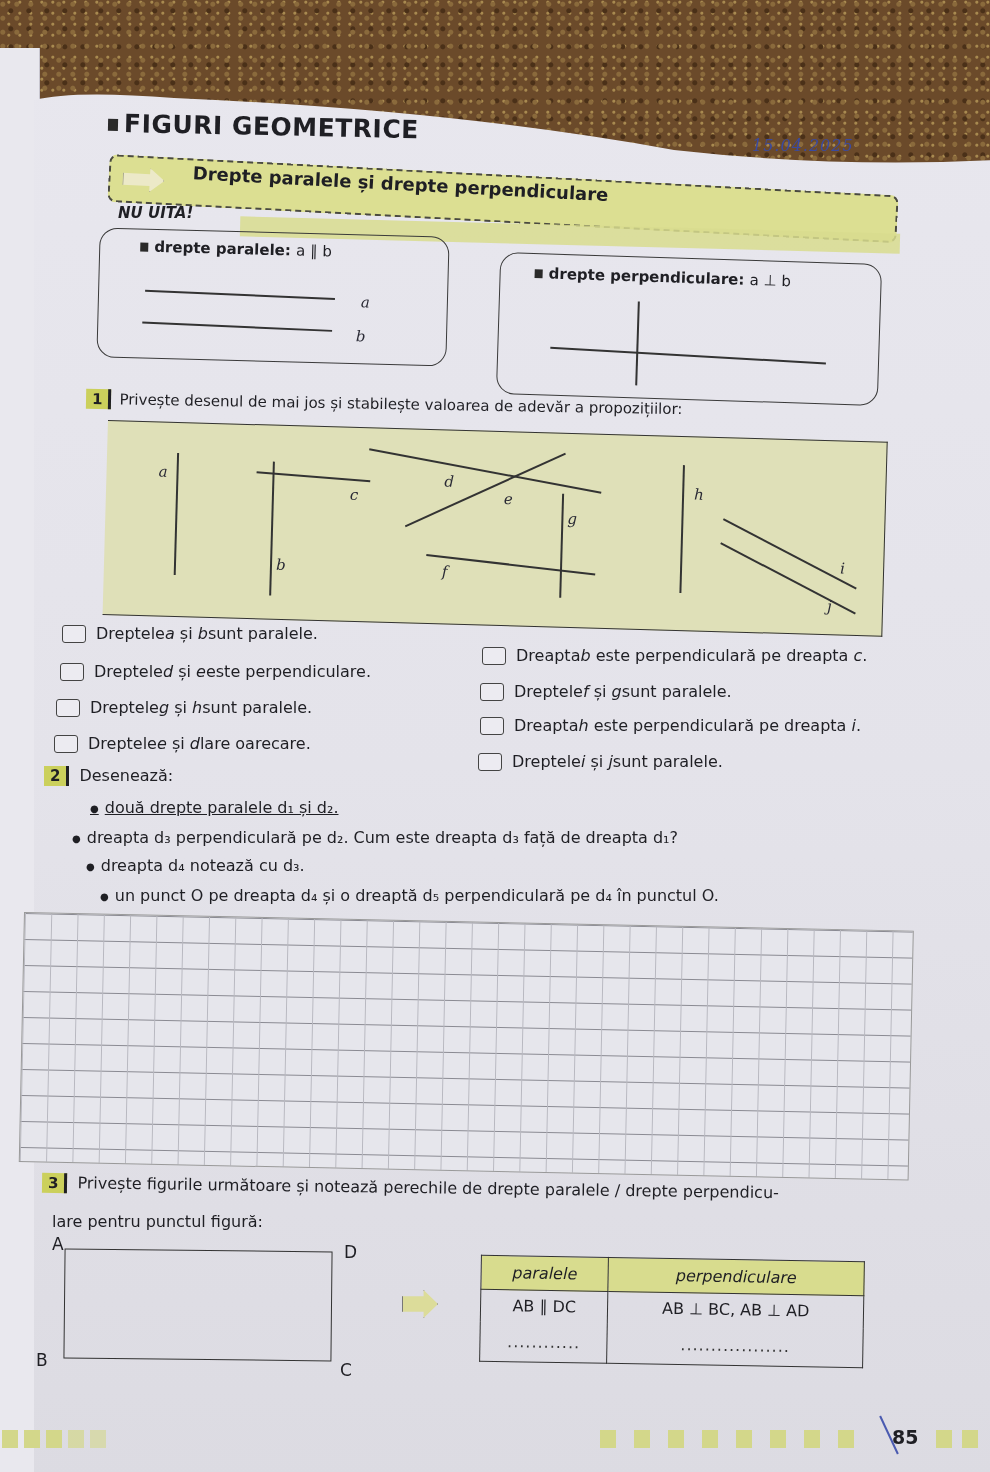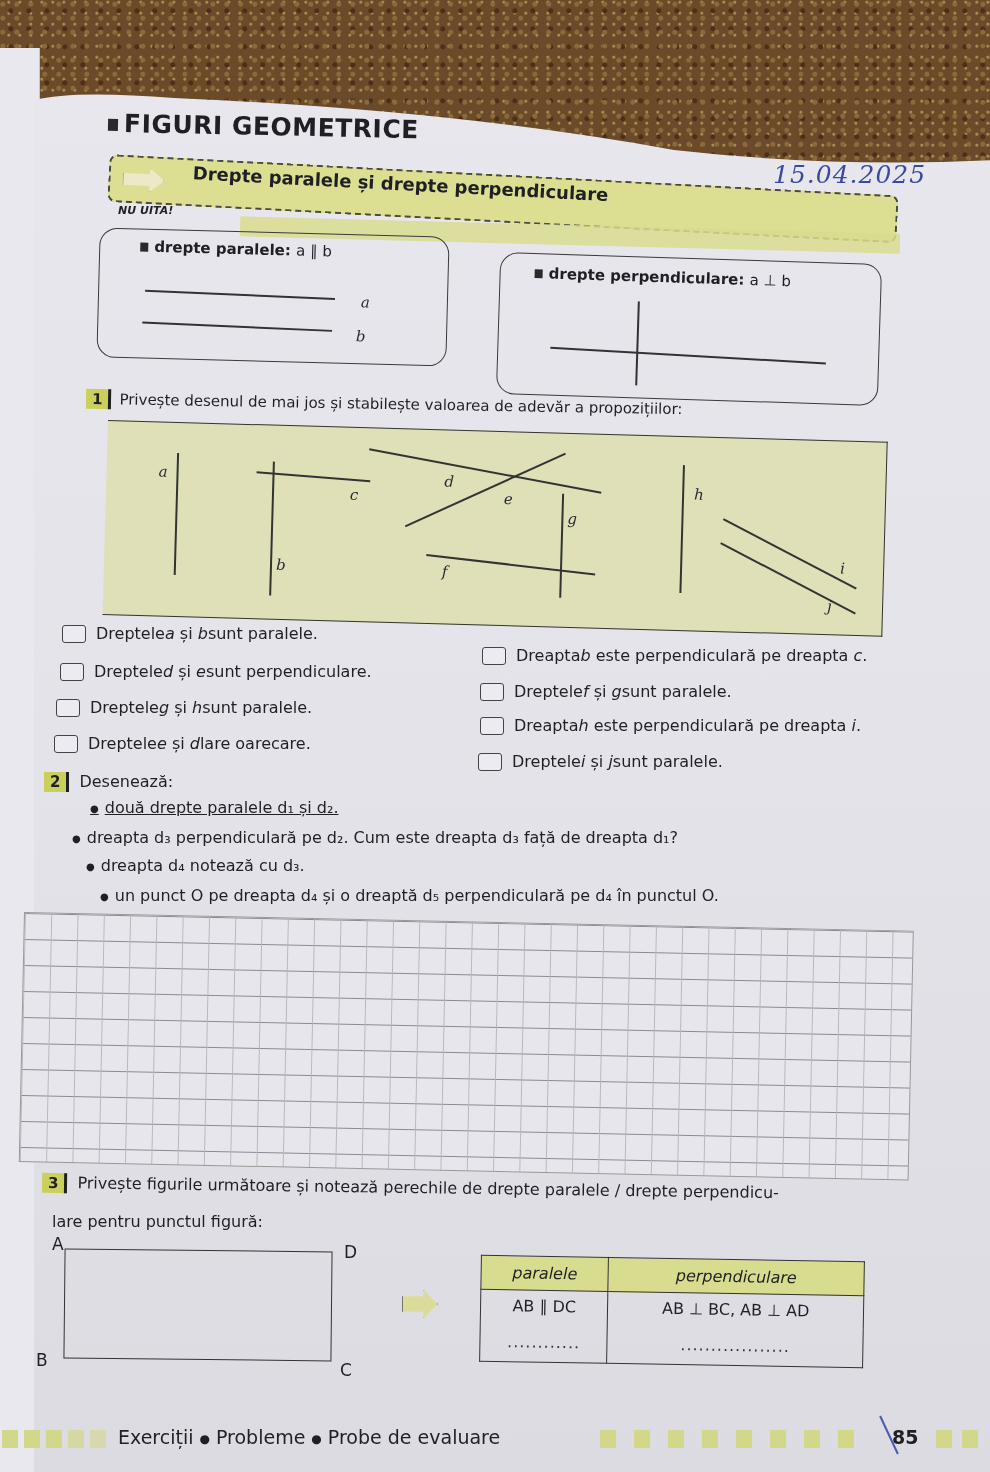--- a/index.html
+++ b/index.html
@@ -42,25 +42,25 @@
     }
     .banner-arrow {
       position: absolute; left: 14px; top: 16px; width: 42px; height: 24px;
       background: #ece9c8; border: 1px solid #9a9a80;
       clip-path: polygon(0 25%, 65% 25%, 65% 0, 100% 50%, 65% 100%, 65% 75%, 0 75%);
     }
     .banner-text {
       position: absolute; left: 84px; top: 8px; font-weight: bold; font-size: 18px; color: #1f1f24;
     }
     .date {
-      left: 752px; top: 160px; font-family: "DejaVu Serif", serif; font-style: italic;
-      font-size: 25px; color: #3a4aa0; letter-spacing: 1px; margin-left: 21px;
+      left: 752px; top: 136px; font-family: "DejaVu Serif", serif; font-style: italic;
+      font-size: 16px; color: #3a4aa0; letter-spacing: 1px;
     }
     .nuuita {
-      left: 118px; top: 204px; font-weight: bold; font-style: italic; font-size: 11px; color: #1f1f24;
+      left: 118px; top: 204px; font-weight: bold; font-style: italic; font-size: 15px; color: #1f1f24;
     }
     .nuuita-strip {
       left: 240px; top: 225px; width: 660px; height: 20px; background: #d8dc8e; opacity: 0.85;
       transform: rotate(1.5deg);
     }
     .box-left {
       left: 98px; top: 232px; width: 350px; height: 130px;
       border: 1.5px solid #3a3a3a; border-radius: 18px; transform: rotate(1.5deg);
     }
     .box-right {
@@ -87,21 +87,21 @@
     }
     .serif-letter { position: absolute; font-family: "DejaVu Serif", serif; font-style: italic; font-size: 15px; color: #2a2a35; }
     .stmt {
       position: absolute; font-size: 16px; color: #1f1f24; display: flex; align-items: center; white-space: nowrap;
     }
     .checkbox {
       display: inline-block; width: 24px; height: 18px; border: 1.5px solid #444; border-radius: 3px;
       margin-right: 10px; background: #ecebf1;
     }
     .stmt i { font-family: "DejaVu Sans", sans-serif; font-style: italic; }
-    .ex2-head { left: 44px; top: 766px; font-size: 16px; margin-top: 6px; }
+    .ex2-head { left: 44px; top: 766px; font-size: 16px; }
     .ex2-head .txt { margin-left: 10px; color: #1f1f24; }
     .bullet { position: absolute; font-size: 16px; color: #1f1f24; white-space: nowrap; }
     .bullet::before { content: "●"; font-size: 10px; margin-right: 6px; vertical-align: middle; }
     .grid {
       left: 24px; top: 912px; width: 890px; height: 250px;
       background-color: #e6e6ec;
       background-image:
         linear-gradient(to right, #b8b8c0 1px, transparent 1px),
         linear-gradient(to bottom, #8a8a92 1px, transparent 1px);
       background-size: 26.3px 100%, 100% 26px;
@@ -215,21 +215,21 @@
   <div class="line" style="left:616px; top:104px; width:152px; transform:rotate(26deg);"></div>
   <span class="serif-letter" style="left:724px; top:156px;">j</span>
 </div>
 
 <div class="stmt" style="left:62px; top:624px;">
   <span class="checkbox"></span>
   <span>Dreptele </span><i>a</i>&nbsp;<span> și </span>&nbsp;<i>b</i><span> sunt paralele.</span>
 </div>
 <div class="stmt" style="left:60px; top:662px;">
   <span class="checkbox"></span>
-  <span>Dreptele </span><i>d</i>&nbsp;<span> și </span>&nbsp;<i>e</i><span> sunt perpendiculare.</span>
+  <span>Dreptele </span><i>d</i>&nbsp;<span> și </span>&nbsp;<i>e</i><span> este perpendiculare.</span>
 </div>
 <div class="stmt" style="left:56px; top:698px;">
   <span class="checkbox"></span>
   <span>Dreptele </span><i>g</i>&nbsp;<span> și </span>&nbsp;<i>h</i><span> sunt paralele.</span>
 </div>
 <div class="stmt" style="left:54px; top:734px;">
   <span class="checkbox"></span>
   <span>Dreptele </span><i>e</i>&nbsp;<span> și </span>&nbsp;<i>d</i><span> lare oarecare.</span>
 </div>
 
@@ -289,23 +289,20 @@
   </tr>
 </tbody>
   </table>
 
 <div class="abs footer">
   <div class="foot-sq" style="left:2px;"></div>
   <div class="foot-sq" style="left:24px;"></div>
   <div class="foot-sq" style="left:46px;"></div>
   <div class="foot-sq" style="left:68px; opacity:0.7;"></div>
   <div class="foot-sq" style="left:90px; opacity:0.6;"></div>
-  <div class="foot-text">
-    <span>Exerciții</span><span class="dot">●</span><span>Probleme</span><span class="dot">●</span><span>Probe de evaluare</span>
-  </div>
   <div class="foot-sq" style="left:600px;"></div>
   <div class="foot-sq" style="left:634px;"></div>
   <div class="foot-sq" style="left:668px;"></div>
   <div class="foot-sq" style="left:702px;"></div>
   <div class="foot-sq" style="left:736px;"></div>
   <div class="foot-sq" style="left:770px;"></div>
   <div class="foot-sq" style="left:804px;"></div>
   <div class="foot-sq" style="left:838px;"></div>
   <div class="page-num">85</div>
   <div class="foot-sq" style="left:936px;"></div>

